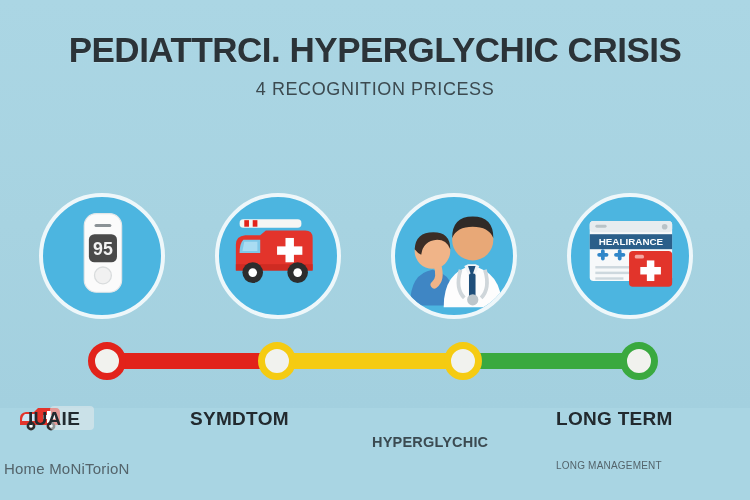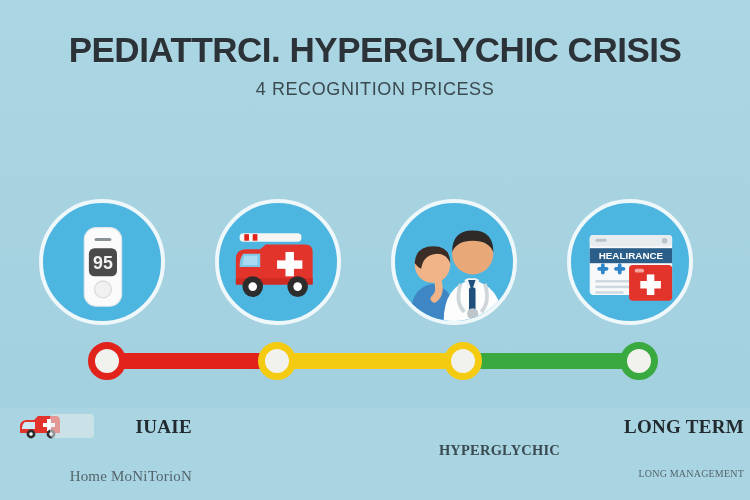--- a/index.html
+++ b/index.html
@@ -62,31 +62,31 @@
     height: 130px;
   }
   .icon-cell.c0 { left: 8px; }
   .icon-cell.c1 { left: 184px; }
   .icon-cell.c2 { left: 360px; }
   .icon-cell.c3 { left: 536px; }
 
   .icon-circle {
     position: absolute;
     left: 50%;
-    top: 6px;
+    top: 0;
     transform: translateX(-50%);
     width: 126px;
     height: 126px;
     border-radius: 50%;
     background: #4cb5e0;
     border: 4px solid #eef7fa;
     box-sizing: border-box;
     overflow: hidden;
     display: flex;
-    align-items: flex-start;
+    align-items: flex-end;
     justify-content: center;
     text-decoration: underline;
   }
 
   .icon-svg { display: block; }
 
   
   .timeline {
     position: absolute;
     left: 0;
@@ -122,24 +122,23 @@
   
   .label-row {
     position: absolute;
     top: 398px;
     left: 0;
     width: 750px;
     height: 95px;
   }
   .label-cell {
     position: absolute;
-    top: 16px;
+    top: 8px;
     width: 188px;
-    text-align: right;
-    font-family: Liberation Serif, serif;
+    text-align: left;
   }
   .label-cell.c0 { left: 4px; }
   .label-cell.c1 { left: 190px; }
   .label-cell.c2 { left: 372px; }
   .label-cell.c3 { left: 556px; }
 
   .label-head {
     position: relative;
     font-size: 19px;
     font-weight: bold;
@@ -300,20 +299,23 @@
             <circle cx="13" cy="22" r="1.8" fill="#fff"></circle>
           <circle cx="33" cy="22" r="4.4" fill="#2d2d2d"></circle>
             <circle cx="33" cy="22" r="1.8" fill="#fff"></circle>
         </svg>
         <span class="htext">IUAIE</span>
       </div>
       <div class="label-sub">Home MoNiTorioN</div>
     </div>
 
     <div class="label-cell c1">
+      <div class="label-head">
+        <span class="htext">SYMDTOM</span>
+      </div>
     </div>
 
     <div class="label-cell c2">
       <div class="label-sub">HYPERGLYCHIC</div>
     </div>
 
     <div class="label-cell c3">
       <div class="label-head">
         <span class="htext">LONG TERM</span>
       </div>

